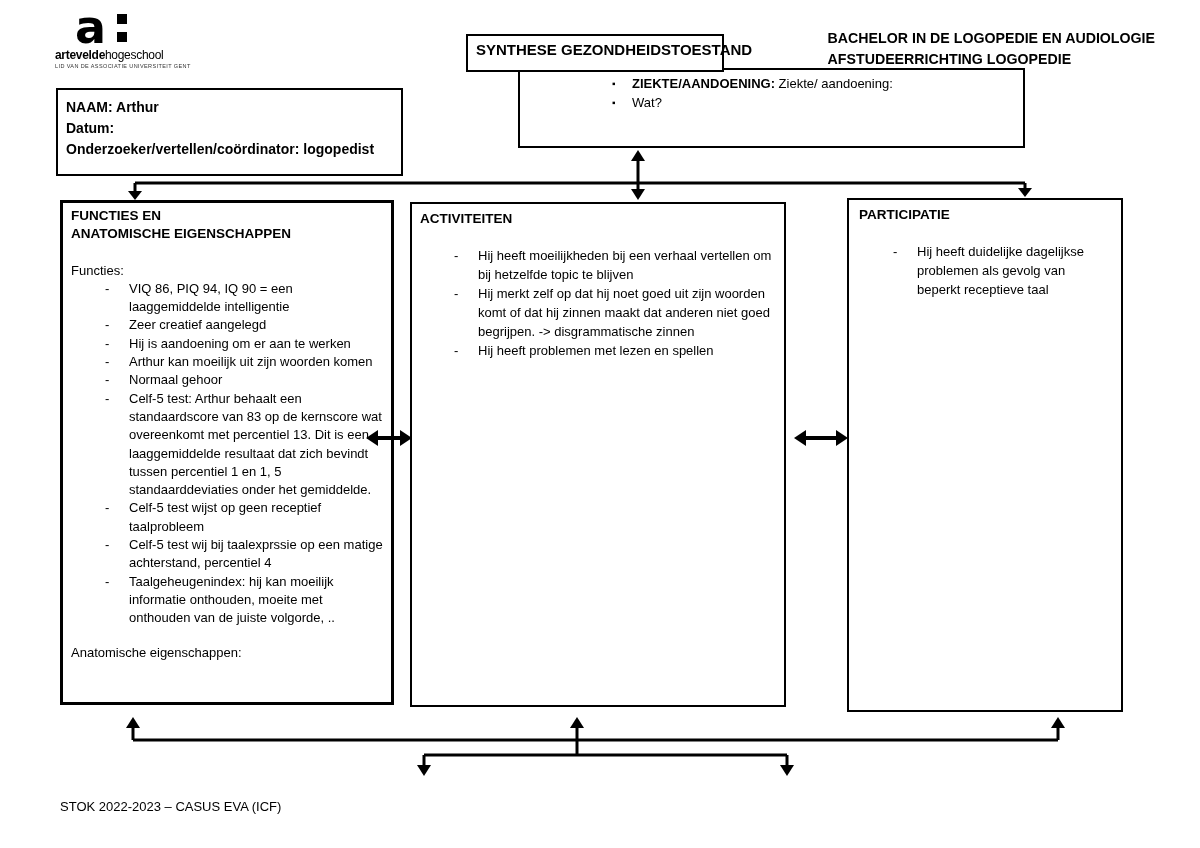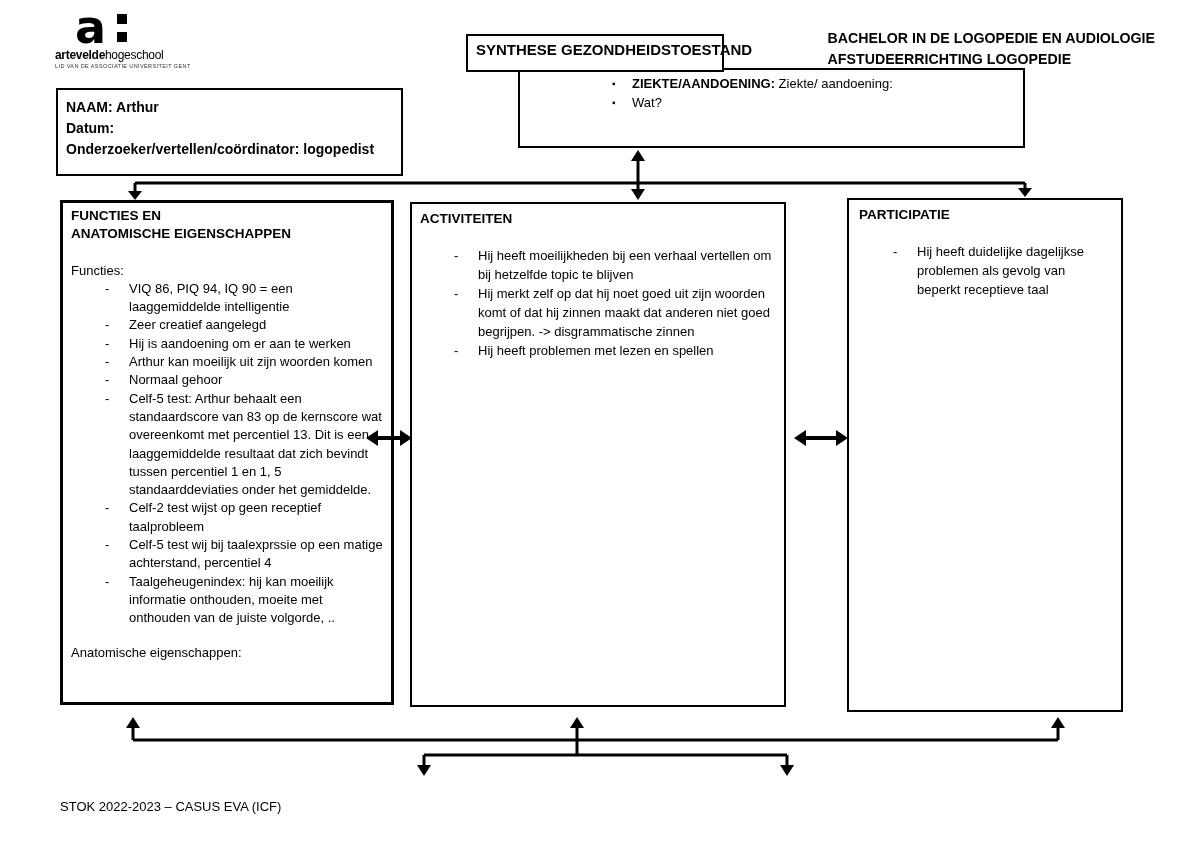--- a/index.html
+++ b/index.html
@@ -93,21 +93,21 @@
   <div class="box-heading">ANATOMISCHE EIGENSCHAPPEN</div>
   <div class="gap"></div>
   <div>Functies:</div>
   <ul class="dash-list">
     <li>VIQ 86, PIQ 94, IQ 90 = een laaggemiddelde intelligentie</li>
     <li>Zeer creatief aangelegd</li>
     <li>Hij is aandoening om er aan te werken</li>
     <li>Arthur kan moeilijk uit zijn woorden komen</li>
     <li>Normaal gehoor</li>
     <li>Celf-5 test: Arthur behaalt een standaardscore van 83 op de kernscore wat overeenkomt met percentiel 13. Dit is een laaggemiddelde resultaat dat zich bevindt tussen percentiel 1 en 1, 5 standaarddeviaties onder het gemiddelde.</li>
-    <li>Celf-2 test wijst op geen receptief taalprobleem</li>
+    <li>Celf-5 test wijst op geen receptief taalprobleem</li>
     <li>Celf-5 test wij bij taalexprssie op een matige achterstand, percentiel 4</li>
     <li>Taalgeheugenindex: hij kan moeilijk informatie onthouden, moeite met onthouden van de juiste volgorde, ..</li>
   </ul>
   <div class="gap-s"></div>
   <div>Anatomische eigenschappen:</div>
 
 </div>
 
 <div class="box" id="activiteiten-box">
   <div class="box-heading">ACTIVITEITEN</div>

